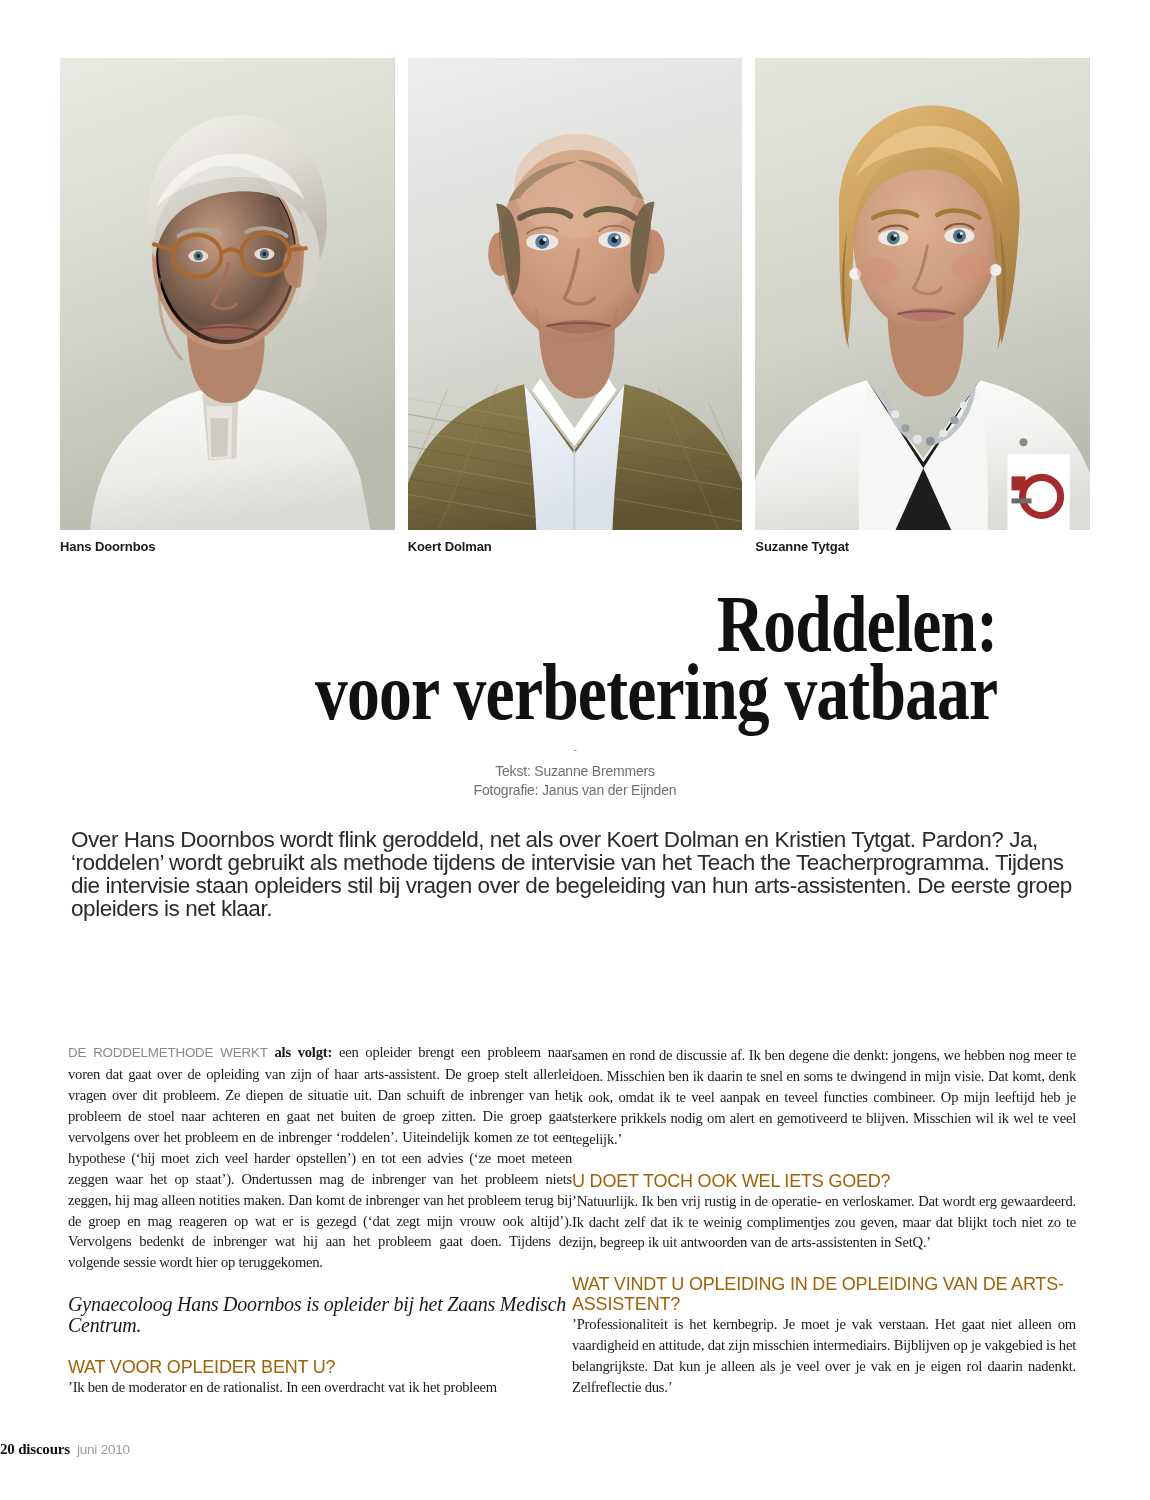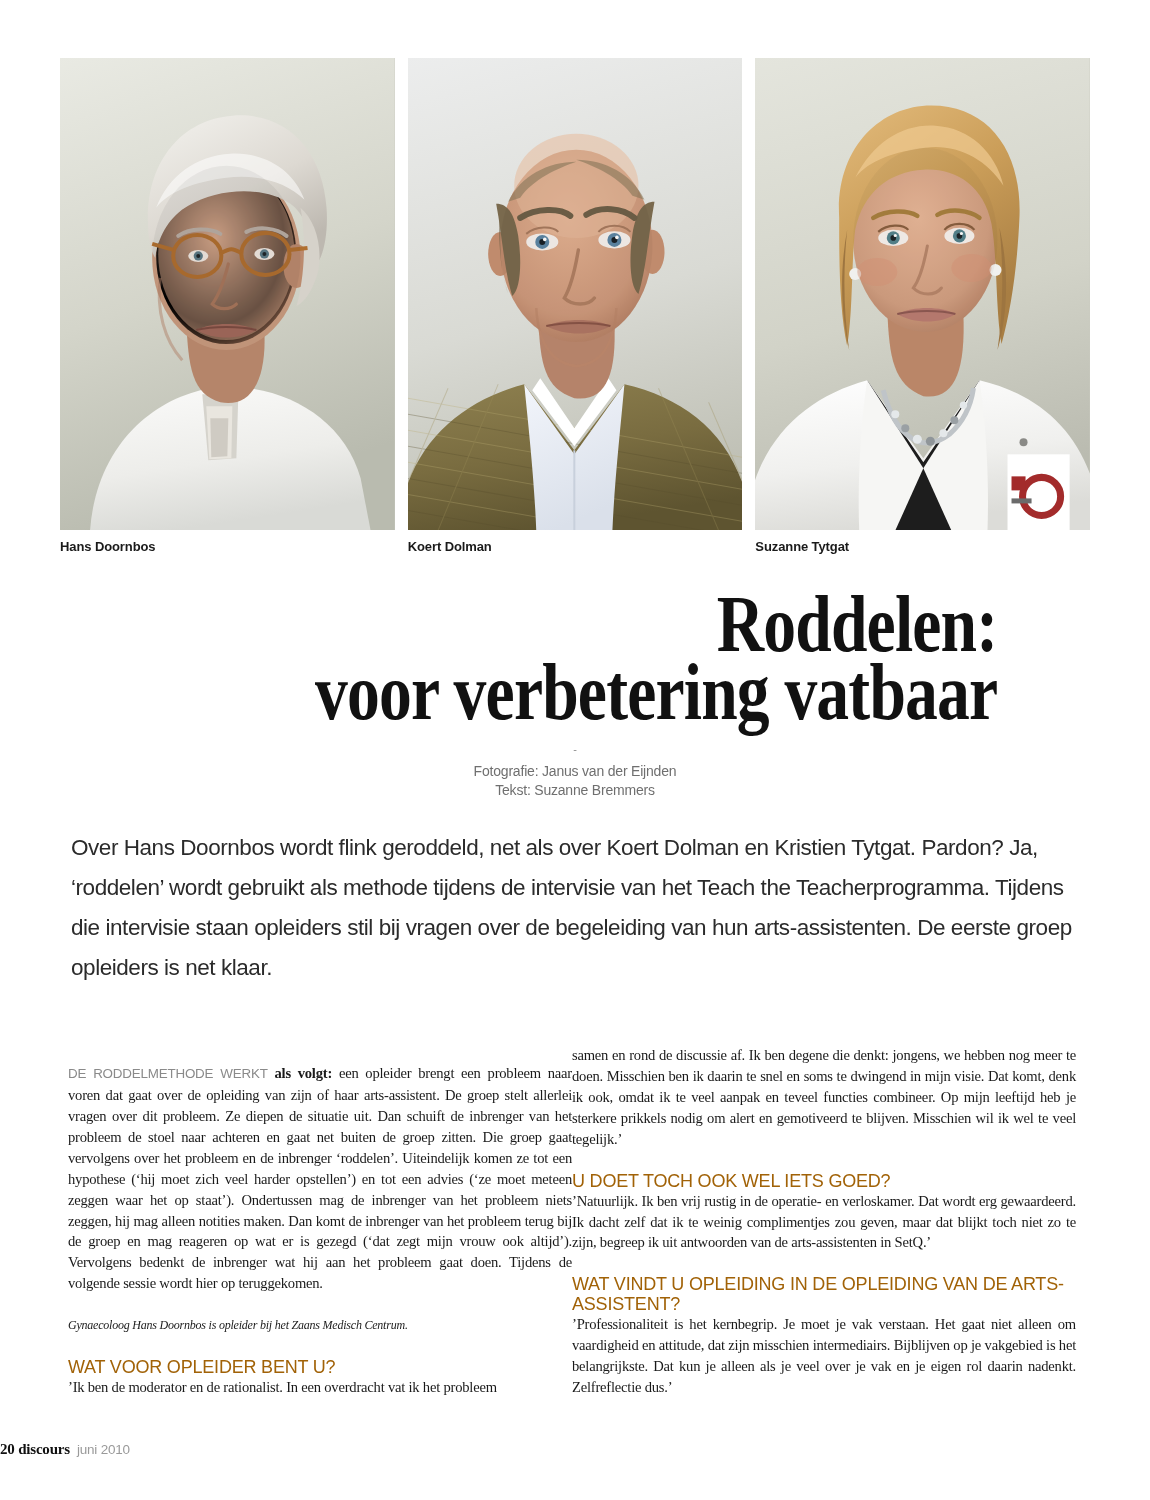--- a/index.html
+++ b/index.html
@@ -94,21 +94,21 @@
     letter-spacing: -0.2px;
   }
   .credits span { display: block; }
 
   
   .intro {
     position: absolute;
     left: 71px; top: 828px;
     width: 1015px;
     font-size: 22.5px;
-    line-height: 40px;
+    line-height: 23px;
     color: #2b2b2b;
     letter-spacing: -0.45px;
     font-weight: 300;
   }
 
   
   .cols {
     position: absolute;
     left: 68px; top: 1018px;
     width: 1022px; height: 380px;
@@ -131,21 +131,21 @@
     color: #8a8a8a;
     letter-spacing: -0.2px;
     font-weight: 400;
   }
   .col .lede-bold {
     font-weight: 700;
   }
   .col .byline-italic {
     font-family: "Liberation Serif", serif;
     font-style: italic;
-    font-size: 12px;
+    font-size: 20px;
     line-height: 20.9px;
     color: #1a1a1a;
     letter-spacing: -0.22px;
     margin-top: 21px;
     display: block;
   }
   .qhead {
     font-family: "Liberation Sans", sans-serif;
     font-size: 18px;
     color: #a16207;
@@ -444,22 +444,22 @@
     <div class="caption">Suzanne Tytgat</div>
   </div>
 
   <h1 class="headline">
     <span class="l1">Roddelen:</span>
     <span class="l2">voor verbetering vatbaar</span>
   </h1>
 
   <div class="credit-dash">-</div>
   <div class="credits">
+    <span>Tekst: Suzanne Bremmers</span>
     <span>Fotografie: Janus van der Eijnden</span>
-    <span>Tekst: Suzanne Bremmers</span>
   </div>
 
   <div class="intro">Over Hans Doornbos wordt flink geroddeld, net als over Koert Dolman en Kristien Tytgat. Pardon? Ja, ‘roddelen’ wordt gebruikt als methode tijdens de intervisie van het Teach the Teacherprogramma. Tijdens die intervisie staan opleiders stil bij vragen over de begeleiding van hun arts-assistenten. De eerste groep opleiders is net klaar.</div>
 
   <div class="cols">
 
     <div class="col">
       <p class="flush"><span class="lede-caps">DE RODDELMETHODE WERKT</span><span class="lede-bold"> als volgt:</span><span> een opleider brengt een probleem naar voren dat gaat over de opleiding van zijn of haar arts-assistent. De groep stelt allerlei vragen over dit probleem. Ze diepen de situatie uit. Dan schuift de inbrenger van het probleem de stoel naar achteren en gaat net buiten de groep zitten. Die groep gaat vervolgens over het probleem en de inbrenger ‘roddelen’. Uiteindelijk komen ze tot een hypothese (‘hij moet zich veel harder opstellen’) en tot een advies (‘ze moet meteen zeggen waar het op staat’). Ondertussen mag de inbrenger van het probleem niets zeggen, hij mag alleen notities maken. Dan komt de inbrenger van het probleem terug bij de groep en mag reageren op wat er is gezegd (‘dat zegt mijn vrouw ook altijd’). Vervolgens bedenkt de inbrenger wat hij aan het probleem gaat doen. Tijdens de volgende sessie wordt hier op teruggekomen.</span></p>
 
       <span class="byline-italic">Gynaecoloog Hans Doornbos is opleider bij het Zaans Medisch Centrum.</span>

